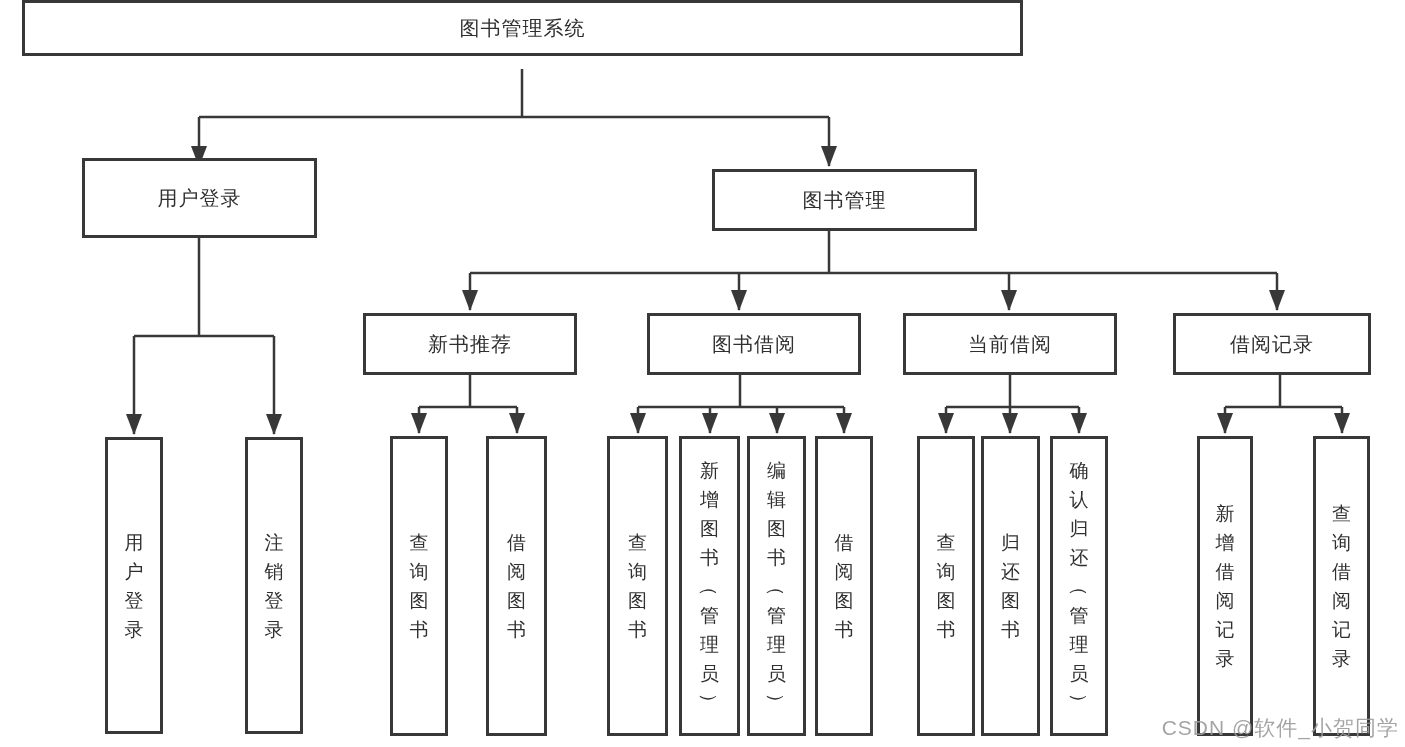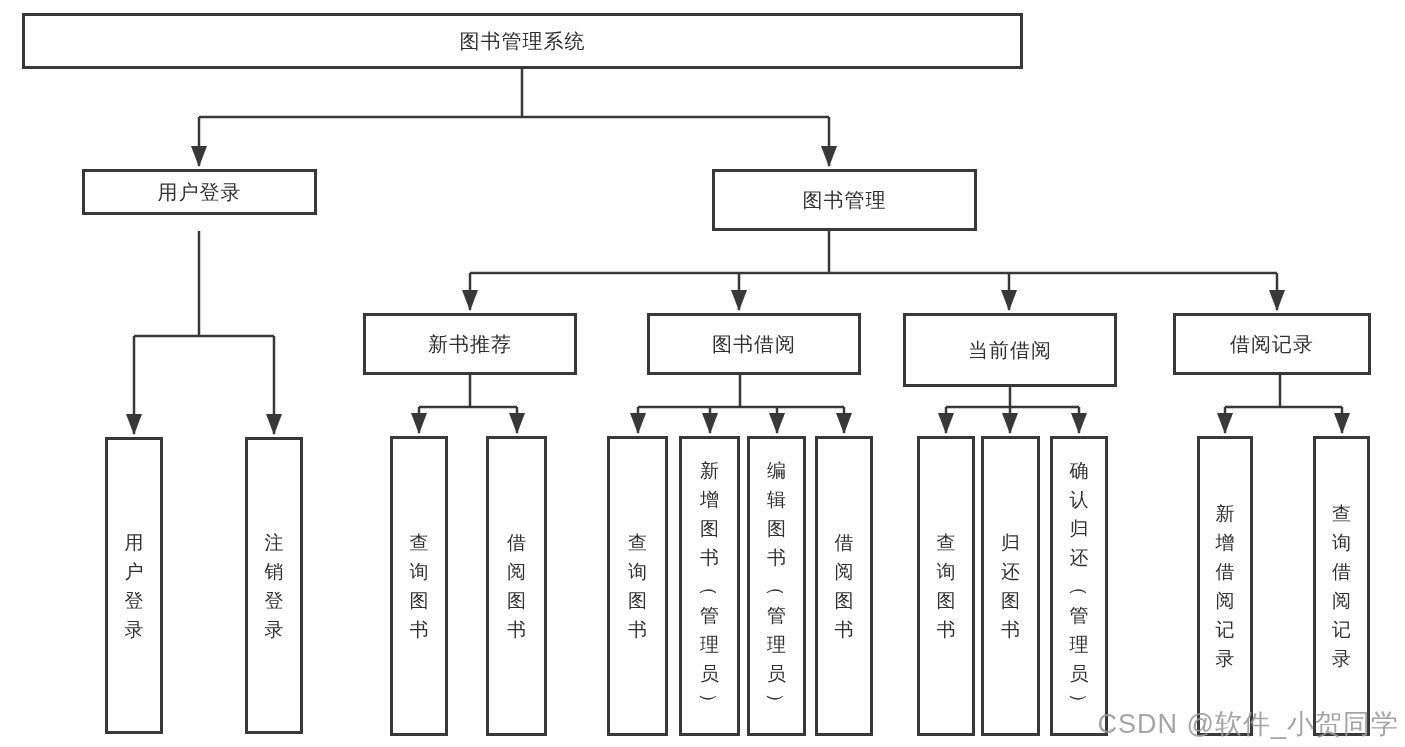--- a/index.html
+++ b/index.html
@@ -34,47 +34,47 @@
   .vbox { flex-direction: column; }
   .vbox span {
     display: block;
     line-height: 1;
     font-size: 19px;
     margin: 5px 0;
   }
   .vbox span.rot { transform: rotate(90deg); }
 
   
-  .n-root            { left: 22px;   top: 13px;  width: 1001px; height: 56px; }
-  .n-user-login      { left: 82px;   top: 169px; width: 235px;  height: 46px; }
+  .n-root            { left: 22px;   top: 0;  width: 1001px; height: 56px; }
+  .n-user-login      { left: 82px;   top: 158px; width: 235px;  height: 80px; }
   .n-book-mgmt       { left: 712px;  top: 169px; width: 265px;  height: 62px; }
   .n-new-book        { left: 363px;  top: 313px; width: 214px;  height: 62px; }
   .n-book-borrow     { left: 633px;  top: 313px; width: 214px;  height: 62px; margin-left: 14px; }
-  .n-current-borrow  { left: 903px;  top: 313px; width: 214px;  height: 74px; }
+  .n-current-borrow  { left: 903px;  top: 313px; width: 214px;  height: 62px; }
   .n-borrow-records  { left: 1173px; top: 313px; width: 198px;  height: 62px; }
 
   .n-leaf-login      { left: 105px;  top: 437px; width: 58px; height: 297px; }
   .n-leaf-logout     { left: 245px;  top: 437px; width: 58px; height: 297px; }
   .n-leaf-nb-query   { left: 390px;  top: 436px; width: 58px; height: 300px; }
   .n-leaf-nb-borrow  { left: 486px;  top: 436px; width: 61px; height: 300px; }
   .n-leaf-bb-query   { left: 607px;  top: 436px; width: 61px; height: 300px; }
   .n-leaf-bb-add     { left: 679px;  top: 436px; width: 61px; height: 300px; }
   .n-leaf-bb-edit    { left: 747px;  top: 436px; width: 59px; height: 300px; }
   .n-leaf-bb-borrow  { left: 815px;  top: 436px; width: 58px; height: 300px; }
   .n-leaf-cb-query   { left: 917px;  top: 436px; width: 58px; height: 300px; }
   .n-leaf-cb-return  { left: 981px;  top: 436px; width: 59px; height: 300px; }
   .n-leaf-cb-confirm { left: 1050px; top: 436px; width: 58px; height: 300px; }
   .n-leaf-br-add     { left: 1197px; top: 436px; width: 56px; height: 300px; }
   .n-leaf-br-query   { left: 1313px; top: 436px; width: 57px; height: 300px; }
 
   .watermark {
     position: absolute;
     right: 6px;
     bottom: 5px;
-    font-size: 27px;
+    font-size: 21px;
     color: #9b9b9b;
     opacity: 0.9;
     z-index: 3;
     letter-spacing: 1px;
     white-space: nowrap;
   }
 </style>
 </head>
 <body>
 

